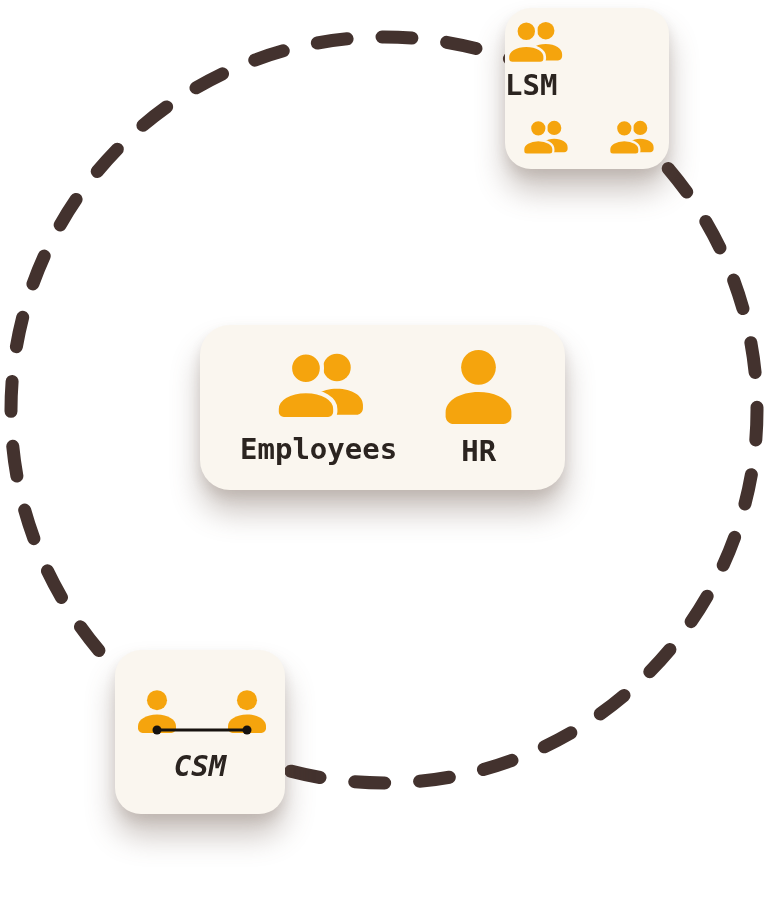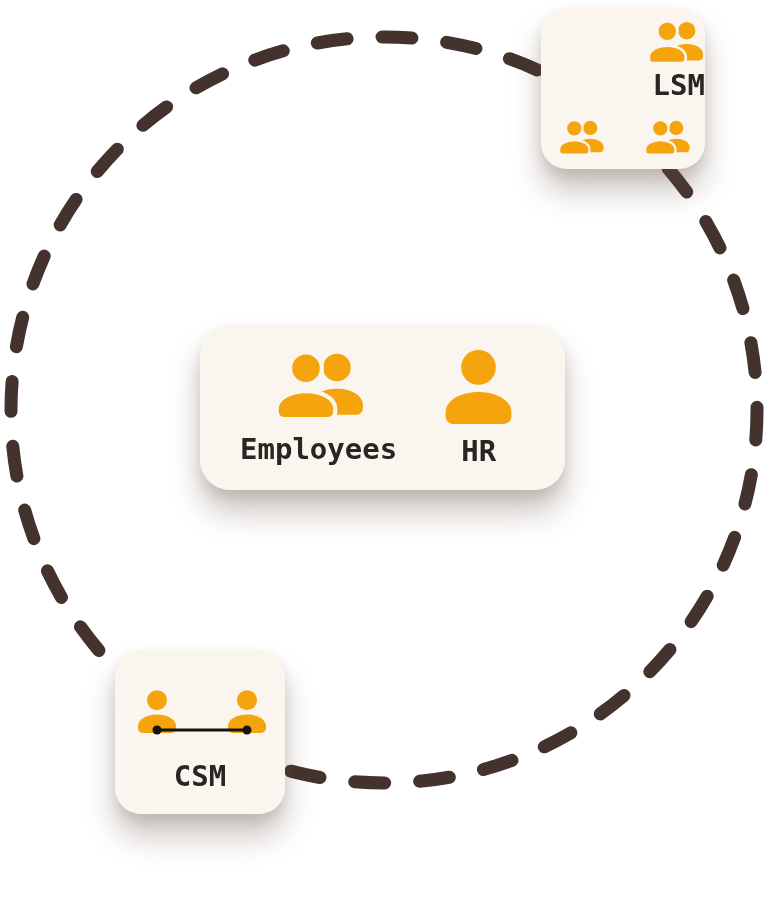--- a/index.html
+++ b/index.html
@@ -50,22 +50,21 @@
 
   
   .card-lsm {
     left: 505px;
     top: 8px;
     width: 164px;
     height: 161px;
     border-radius: 26px;
     display: flex;
     flex-direction: column;
-    align-items: flex-end;
-    margin-left: 36px;
+    align-items: flex-start;
   }
   .lsm-top-icon { margin-top: 13px; }
   .lsm-label { margin-top: 6px; }
   .lsm-bottom {
     margin-top: auto;
     width: 100%;
     display: flex;
     justify-content: space-between;
     padding: 0 14px 13px 16px;
     box-sizing: border-box;
@@ -105,21 +104,22 @@
     stroke: var(--connector, #16120F);
     stroke-width: 3;
   }
   .csm-connector circle {
     fill: var(--connector, #16120F);
   }
   .csm-label {
     position: absolute;
     left: 0;
     right: 0;
-    top: 112px;
+    top: 102px;
+    font-style: italic;
   }
 </style>
 </head>
 <body>
 
 <div class="stage">
 
   <svg class="circle-svg" width="768" height="919" viewBox="0 0 768 919" aria-hidden="true">
     <circle cx="384" cy="410" r="373"></circle>
   </svg>

